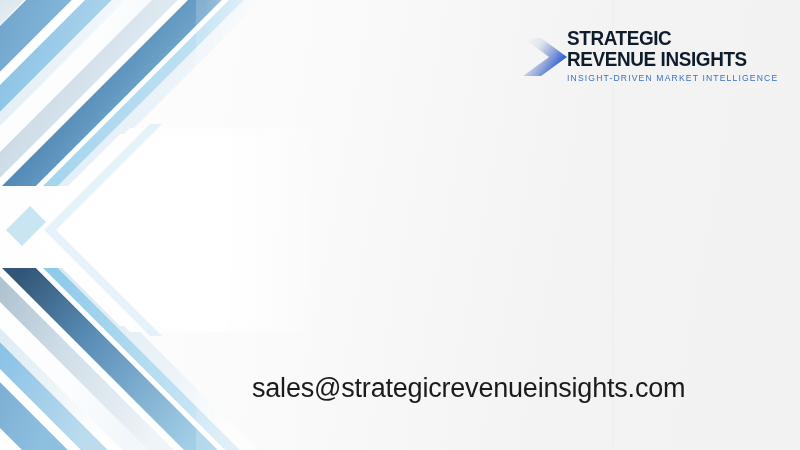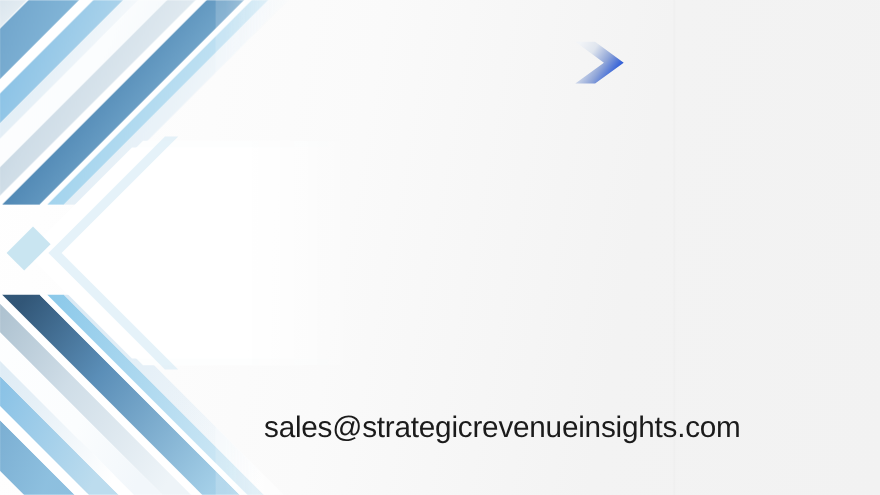--- a/index.html
+++ b/index.html
@@ -58,21 +58,21 @@
     font-size: 38px;
     font-weight: 400;
     color: #1b1b1b;
     letter-spacing: -0.2px;
     white-space: nowrap;
   }
 
   
   .email {
     position: absolute;
-    left: 240px;
+    left: 252px;
     top: 373px;
     font-size: 27px;
     font-weight: 400;
     color: #1b1b1b;
     letter-spacing: -0.2px;
     white-space: nowrap;
   }
 
   
   .logo {
@@ -246,18 +246,23 @@
           <stop offset="0%" stop-color="#f2f4f7"></stop>
           <stop offset="28%" stop-color="#dfe5ee"></stop>
           <stop offset="58%" stop-color="#8fa5d8"></stop>
           <stop offset="82%" stop-color="#3a66d8"></stop>
           <stop offset="100%" stop-color="#2348c4"></stop>
         </linearGradient>
       </defs>
       <path d="M4,6 L22,6 L48,25 L22,44 L4,44 L30,25 Z" fill="url(#markGrad)"></path>
     </svg>
 
+    <div class="logo-text">
+      <div class="logo-line">STRATEGIC</div>
+      <div class="logo-line logo-line-2">REVENUE INSIGHTS</div>
+      <div class="logo-tagline">INSIGHT-DRIVEN MARKET INTELLIGENCE</div>
+    </div>
   </div>
 
 
   <div class="email">sales@strategicrevenueinsights.com</div>
 
 </div>
 
 </body></html>

